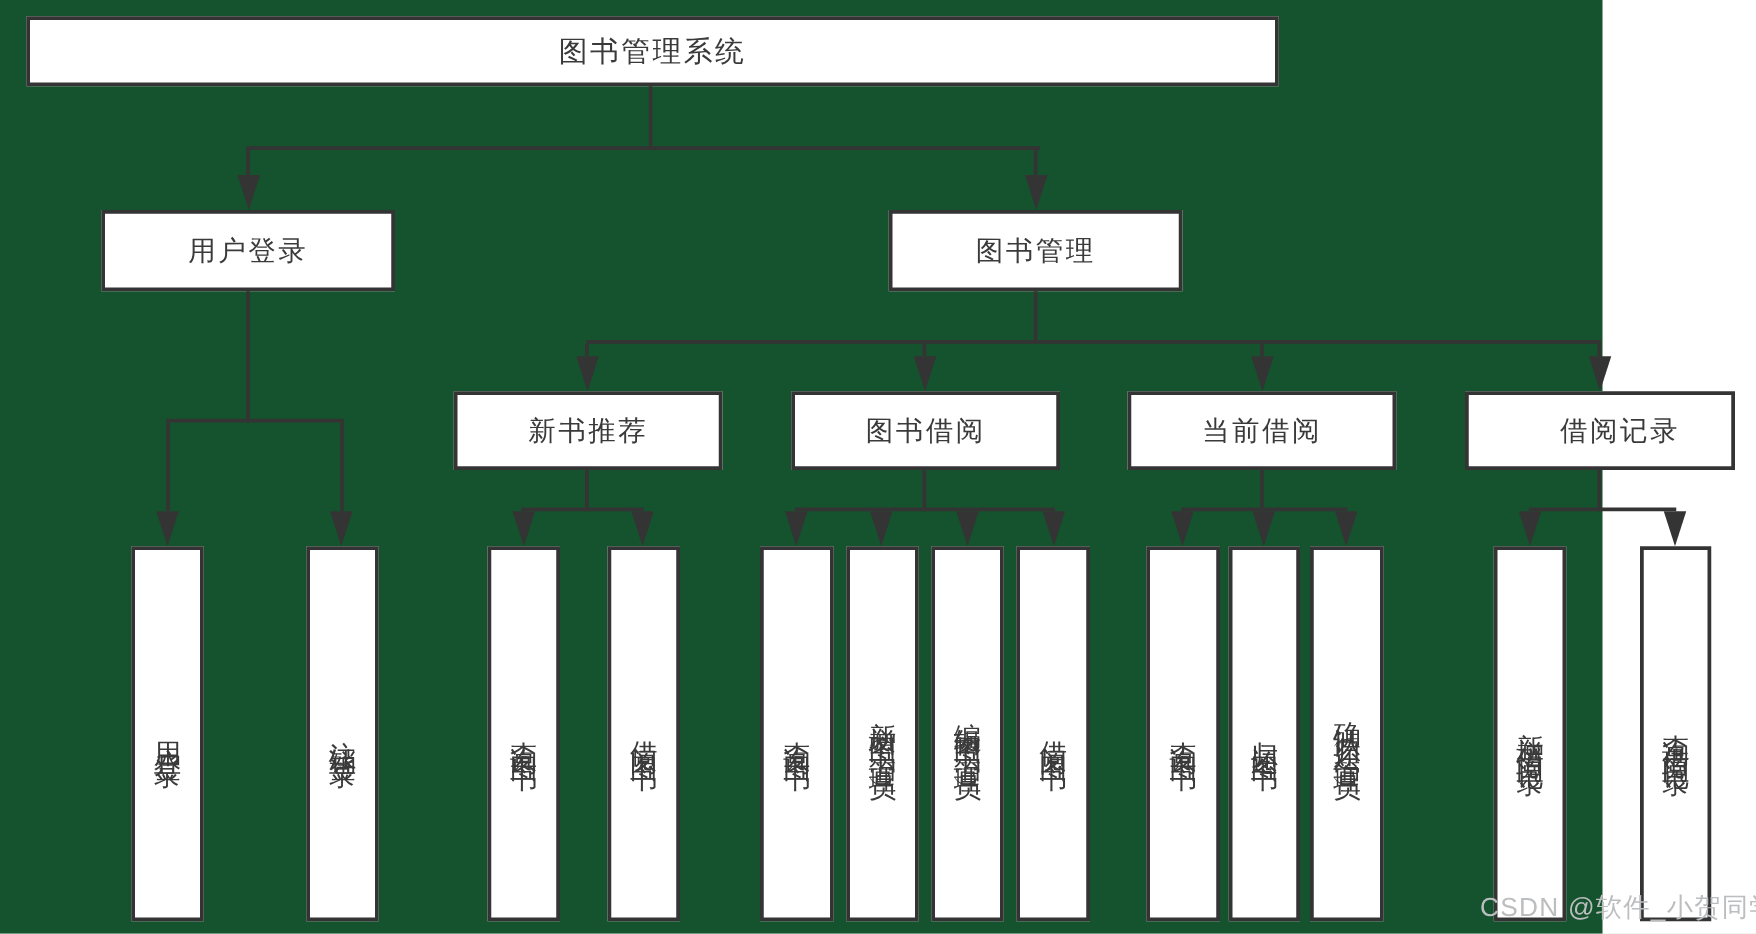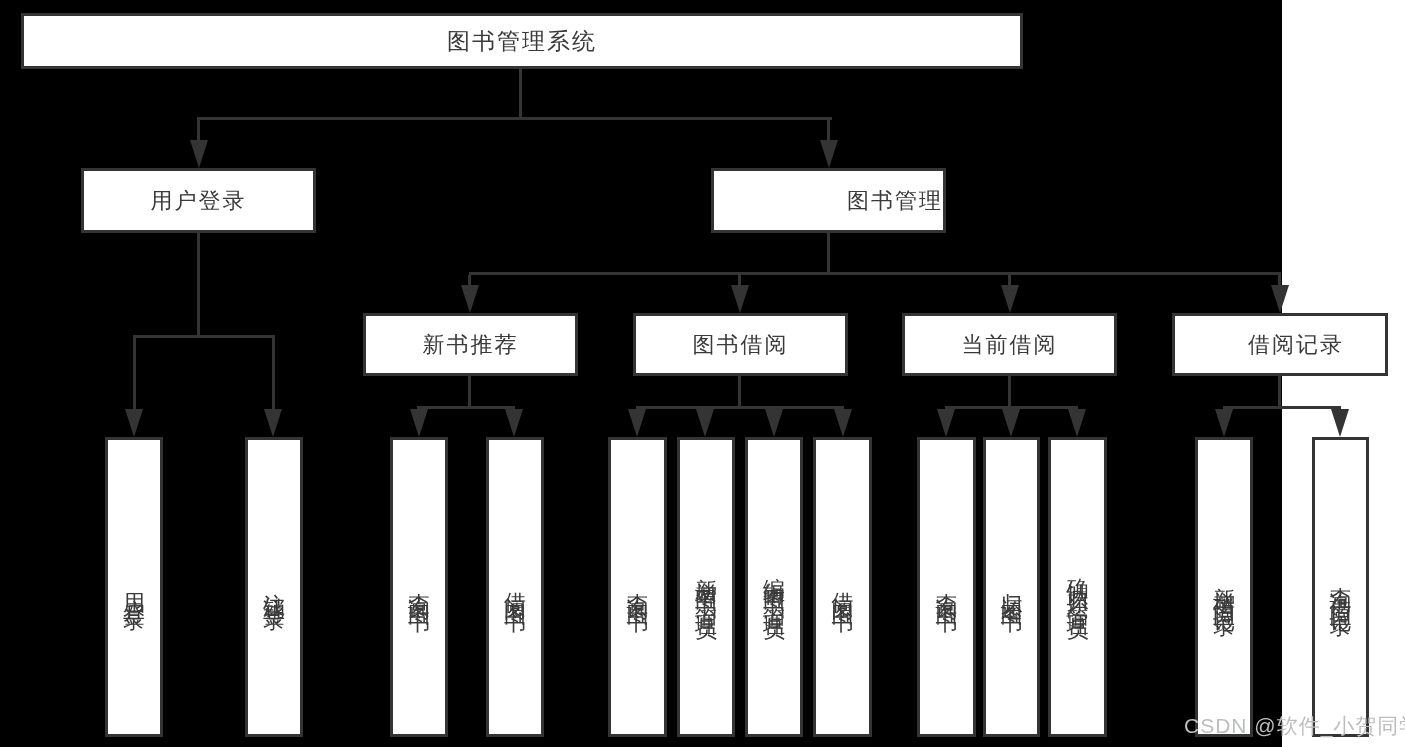--- a/index.html
+++ b/index.html
@@ -8,21 +8,21 @@
     background: #ffffff;
     width: 1405px;
     height: 747px;
     overflow: hidden;
     font-family: "Liberation Sans", "DejaVu Sans", sans-serif;
   }
   #canvas {
     position: relative;
     width: 1282px;
     height: 747px;
-    background: #000000;
+    background: #14532d;
   }
   .node {
     position: absolute;
     box-sizing: border-box;
     border: 3px solid #343434;
     background: #ffffff;
     display: flex;
     align-items: center;
     justify-content: center;
     color: #3a3a3a;
@@ -79,21 +79,21 @@
   <div class="vline" style="left:519px; top:69px; height:51px;"></div>
   <div class="hline" style="left:197px; top:117px; width:635px;"></div>
   <div class="vline" style="left:197px; top:120px; height:20px;"></div>
   <div class="arrowhead" style="left:190px; top:140px;"></div>
   <div class="vline" style="left:827px; top:120px; height:20px;"></div>
   <div class="arrowhead" style="left:820px; top:140px;"></div>
 
   <div class="node hbox" style="left:81px; top:168px; width:235px; height:65px;">
     <span>用户登录</span>
   </div>
-  <div class="node hbox" style="left:711px; top:168px; width:235px; height:65px;justify-content:flex-end;">
+  <div class="node hbox" style="left:711px; top:168px; width:235px; height:65px;">
     <span>图书管理</span>
   </div>
 
   <div class="vline" style="left:197px; top:233px; height:105px;"></div>
   <div class="hline" style="left:133px; top:335px; width:142px;"></div>
   <div class="vline" style="left:133px; top:338px; height:71px;"></div>
   <div class="arrowhead" style="left:125px; top:409px;"></div>
   <div class="vline" style="left:272px; top:338px; height:71px;"></div>
   <div class="arrowhead" style="left:264px; top:409px;"></div>
 

